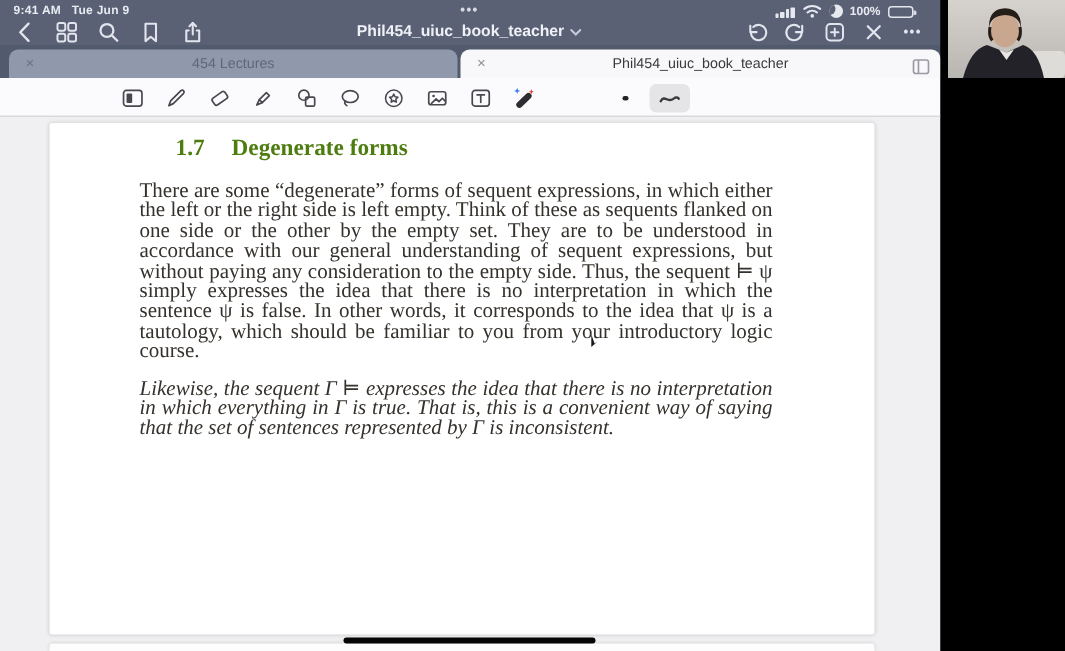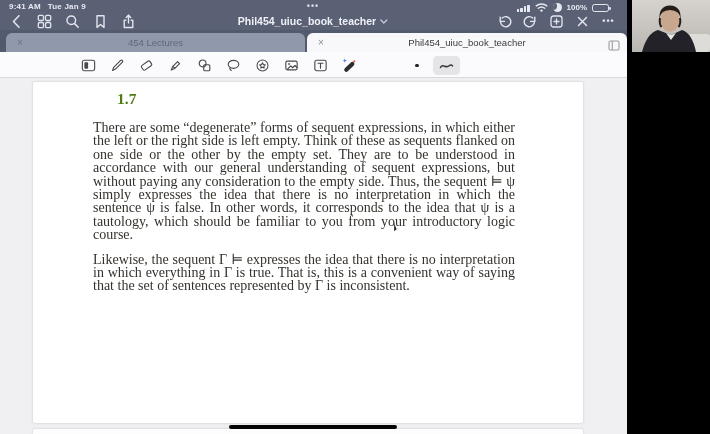--- a/index.html
+++ b/index.html
@@ -54,39 +54,39 @@
   .stroke-btn { position: absolute; left: 433px; top: 3.5px; width: 27px; height: 19px; background: #e5e5e7; border-radius: 4.5px; display: flex; align-items: center; justify-content: center; cursor: pointer; }
 
   
   .canvas { position: absolute; left: 0; top: 78px; width: 627px; height: 356px; background: #f0f0f2; }
   .page { position: absolute; left: 33px; top: 4px; width: 550px; height: 341px; background: #ffffff; border-radius: 2px; box-shadow: 0 0 3px rgba(0,0,0,.16); overflow: hidden; }
   .page-next { position: absolute; left: 33px; top: 351px; width: 550px; height: 5px; background: #fdfdfd; border-radius: 2px 2px 0 0; box-shadow: 0 0 3px rgba(0,0,0,.16); }
   .home-indicator { position: absolute; left: 229px; top: 347px; width: 168px; height: 4px; background: #050505; border-radius: 2px; cursor: grab; }
   .doc { font-family: "Liberation Serif", "DejaVu Serif", serif; color: #35312c; }
   .doc-heading { margin: 8px 0 0 84px; display: flex; gap: 18px; font-size: 15.5px; font-weight: 700; color: #4d7c0f; }
   .doc p { margin: 13px 68px 0 60px; font-size: 14px; line-height: 13.4px; text-align: justify; }
-  .doc p + p { margin-top: 11px; }
+  .doc p + p { margin-top: 11px; font-style: italic; }
   .cursor { position: absolute; left: 393px; top: 144px; }
 
   
   .side { position: absolute; left: 627px; top: 0; width: 83px; height: 434px; background: #000; }
   .video { position: absolute; left: 5px; top: 0; width: 78px; height: 52px; overflow: hidden; cursor: pointer; }
   .video svg { display: block; }
 </style>
 </head>
 <body>
 
 <div class="screen">
   <div class="app">
 
     <div class="topbar">
       <div class="status-row">
         <div class="status-left">
           <span>9:41 AM</span>
-          <span>Tue Jan 9</span>
+          <span>Tue Jun 9</span>
         </div>
         <div class="multitask">•••</div>
         <div class="status-right">
           <span class="sig">
               <i></i>
               <i></i>
               <i></i>
               <i></i>
             </span>
           <svg width="13" height="10" viewBox="0 0 13 10" fill="none" stroke="#e7e9f0" stroke-width="1.4" stroke-linecap="round">
@@ -256,20 +256,21 @@
         <svg width="19" height="13" viewBox="0 0 19 13" fill="none" stroke="#3a3a3e" stroke-width="1.6" stroke-linecap="round">
             <path d="M3.5,8.5 C6,3.5 8.5,10.5 12.5,6.5 C13.5,5.5 15,6 15.5,6.8"></path>
           </svg>
       </span>
     </div>
 
     <div class="canvas">
       <div class="page doc">
         <div class="doc-heading">
           <span>1.7</span>
+          <span>Degenerate forms</span>
         </div>
         <p>There are some “degenerate” forms of sequent expressions, in which either the left or the right side is left empty. Think of these as sequents flanked on one side or the other by the empty set. They are to be understood in accordance with our general understanding of sequent expressions, but without paying any consideration to the empty side. Thus, the sequent ⊨ ψ simply expresses the idea that there is no interpretation in which the sentence ψ is false. In other words, it corresponds to the idea that ψ is a tautology, which should be familiar to you from your introductory logic course.</p>
         <p>Likewise, the sequent Γ ⊨ expresses the idea that there is no interpretation in which everything in Γ is true. That is, this is a convenient way of saying that the set of sentences represented by Γ is inconsistent.</p>
       </div>
       <div class="page-next"></div>
       <div class="home-indicator"></div>
       <svg class="cursor" width="8" height="10" viewBox="0 0 8 10">
           <path d="M1.2,9.3 L1.2,0.8 L3.4,7 L5.2,5.8 Z" fill="#1a1a1a"></path>
         </svg>
     </div>

